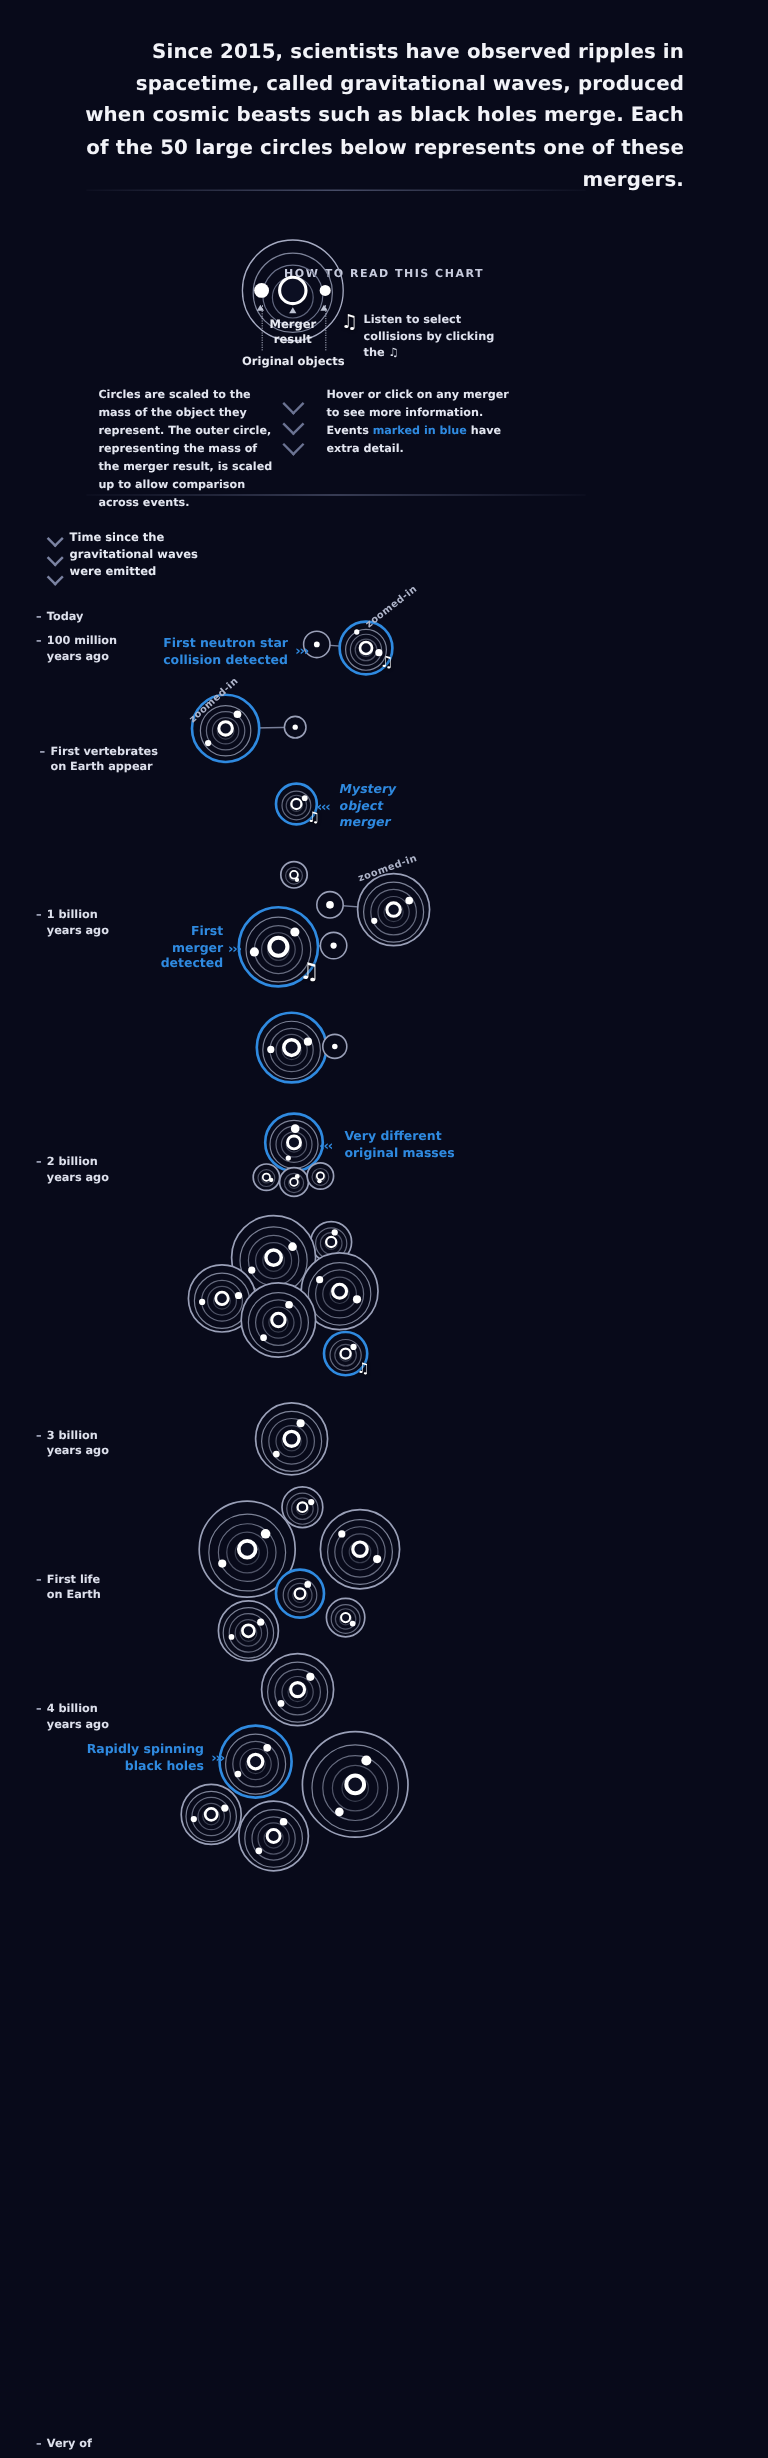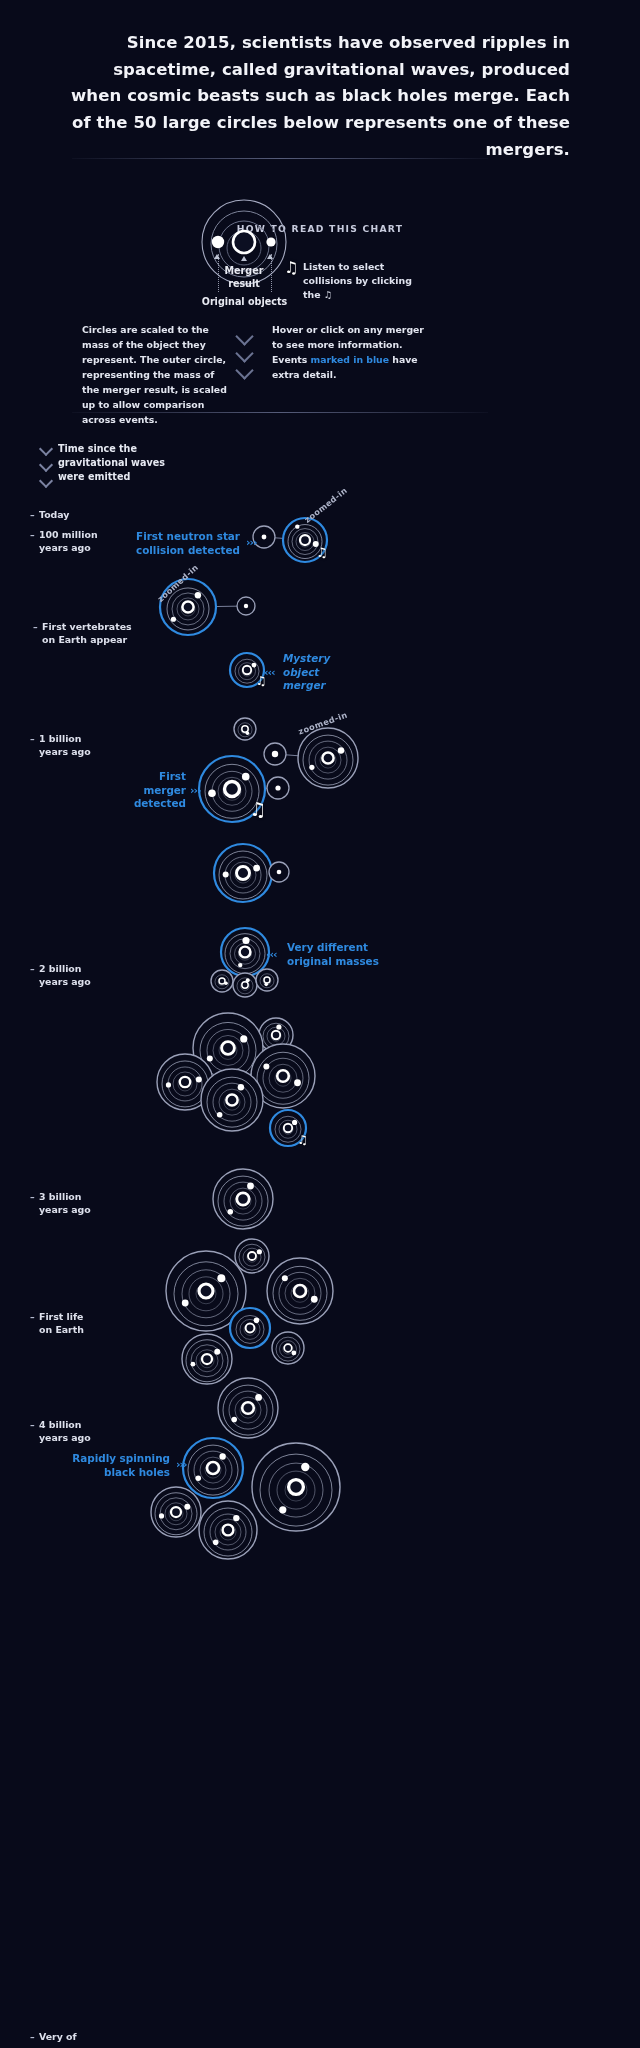--- a/index.html
+++ b/index.html
@@ -231,21 +231,21 @@
   <div class="axis-title" style="left:58px; top:442px; width:150px; white-space:pre-line;">Time since the
 gravitational waves
 were emitted</div>
 
   <div id="ticks">
       <div class="tick" style="left: 39px; top: 508px;">Today</div>
       <div class="tick" style="left: 39px; top: 528px;">100 million
 years ago</div>
       <div class="tick" style="left: 42px; top: 620px;">First vertebrates
 on Earth appear</div>
-      <div class="tick" style="left: 39px; top: 732px;">1 billion
+      <div class="tick" style="left: 39px; top: 756px;">1 billion
 years ago</div>
       <div class="tick" style="left: 39px; top: 962px;">2 billion
 years ago</div>
       <div class="tick" style="left: 39px; top: 1190px;">3 billion
 years ago</div>
       <div class="tick" style="left: 39px; top: 1290px; margin-top: 20px;">First life
 on Earth</div>
       <div class="tick" style="left: 39px; top: 1418px;">4 billion
 years ago</div>
       <div class="tick" style="left: 39px; top: 2030px;">Very of</div>

